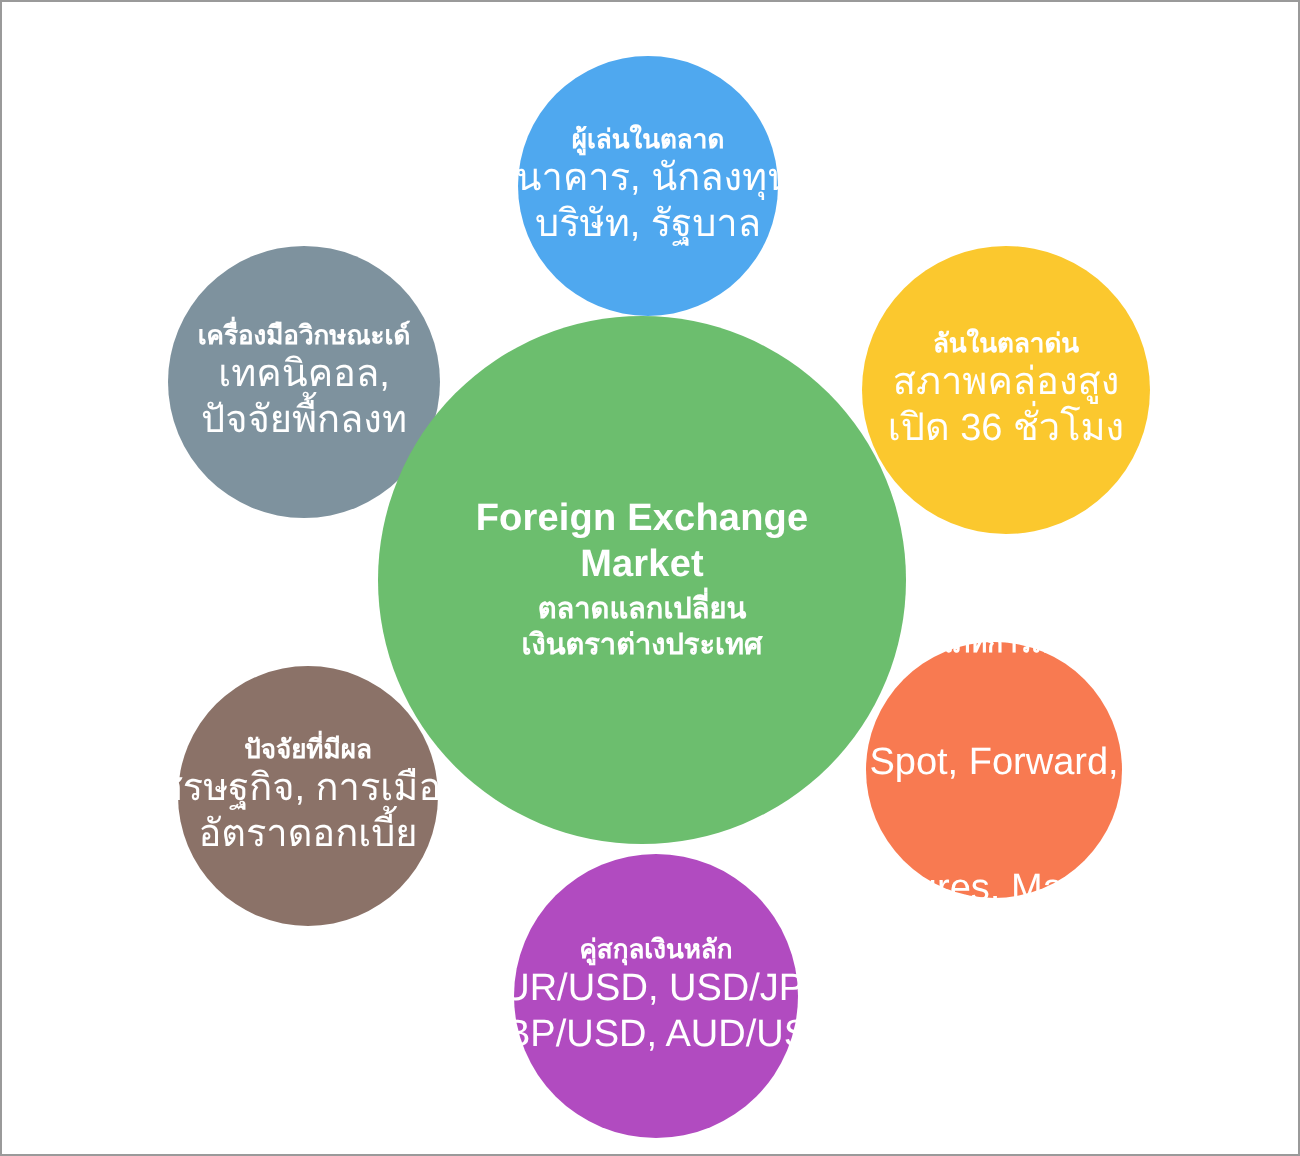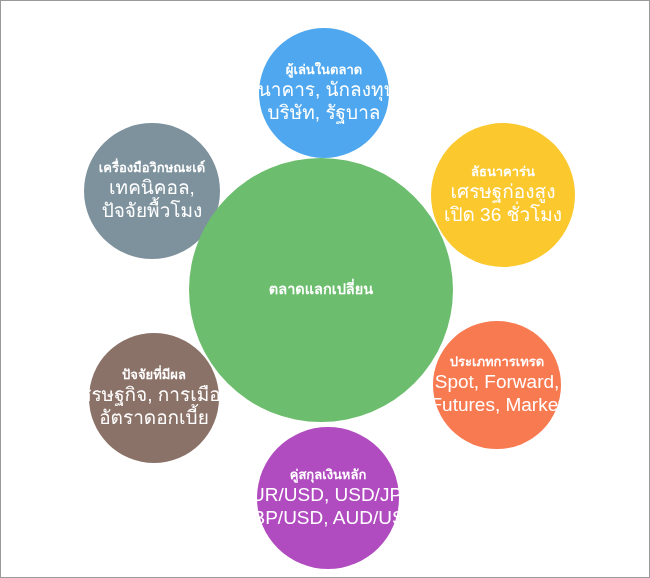--- a/index.html
+++ b/index.html
@@ -77,50 +77,55 @@
   }
 </style>
 </head>
 <body>
 
 <div id="diagram-canvas" style="background: rgb(255, 255, 255); border-color: rgb(154, 154, 154);">
 
   <div class="bubble satellite" id="bubble-analysis-tools" style="left:83px; top:122px; width:136px; height:136px; background:#7E929E;">
     <span class="line head-line">เครื่องมือวิกษณะเด์</span>
     <span class="line body-line">เทคนิคอล,</span>
-    <span class="line body-line">ปัจจัยพื้วโมง</span>
+    <span class="line body-line">ปัจจัยพื้กลงท</span>
   </div>
 
   <div class="bubble satellite" id="bubble-market-players" style="left:258px; top:27px; width:130px; height:130px; background:#4FA8EF;">
     <span class="line head-line">ผู้เล่นในตลาด</span>
     <span class="line body-line">ธนาคาร, นักลงทุน,</span>
     <span class="line body-line">บริษัท, รัฐบาล</span>
   </div>
 
   <div class="bubble satellite" id="bubble-key-characteristics" style="left:430px; top:122px; width:144px; height:144px; background:#FBC82E;">
-    <span class="line head-line">ลัธนาคาร่น</span>
-    <span class="line body-line">เศรษฐก่องสูง</span>
+    <span class="line head-line">ลันในตลาด่น</span>
+    <span class="line body-line">สภาพคล่องสูง</span>
     <span class="line body-line">เปิด 36 ชั่วโมง</span>
   </div>
 
-  <div class="bubble satellite" id="bubble-trade-types" style="left:432px; top:320px; width:128px; height:128px; background:#F87A51;">
+  <div class="bubble satellite" id="bubble-trade-types" style="left:432px; top:320px; width:128px; height:128px; background:#F87A51;gap:40px;">
     <span class="line head-line">ประเภทการเทรด</span>
     <span class="line body-line">Spot, Forward,</span>
     <span class="line body-line">Futures, Market</span>
   </div>
 
   <div class="bubble satellite" id="bubble-major-currency-pairs" style="left:256px; top:426px; width:142px; height:142px; background:#B14BC0;">
     <span class="line head-line">คู่สกุลเงินหลัก</span>
     <span class="line body-line">EUR/USD, USD/JPY,</span>
     <span class="line body-line">GBP/USD, AUD/USD</span>
   </div>
 
   <div class="bubble satellite" id="bubble-influencing-factors" style="left:88px; top:332px; width:130px; height:130px; background:#8B7268;">
     <span class="line head-line">ปัจจัยที่มีผล</span>
     <span class="line body-line">เศรษฐกิจ, การเมือง,</span>
     <span class="line body-line">อัตราดอกเบี้ย</span>
   </div>
 
   <div class="bubble" id="bubble-center" style="left:188px; top:157px; width:264px; height:264px; background:#6CBE6E;">
+    <div class="title-block">
+      <span class="title-line">Foreign Exchange</span>
+      <span class="title-line">Market</span>
+    </div>
     <span class="sub-line">ตลาดแลกเปลี่ยน</span>
+    <span class="sub-line">เงินตราต่างประเทศ</span>
   </div>
 
 </div>
 
 </body></html>

